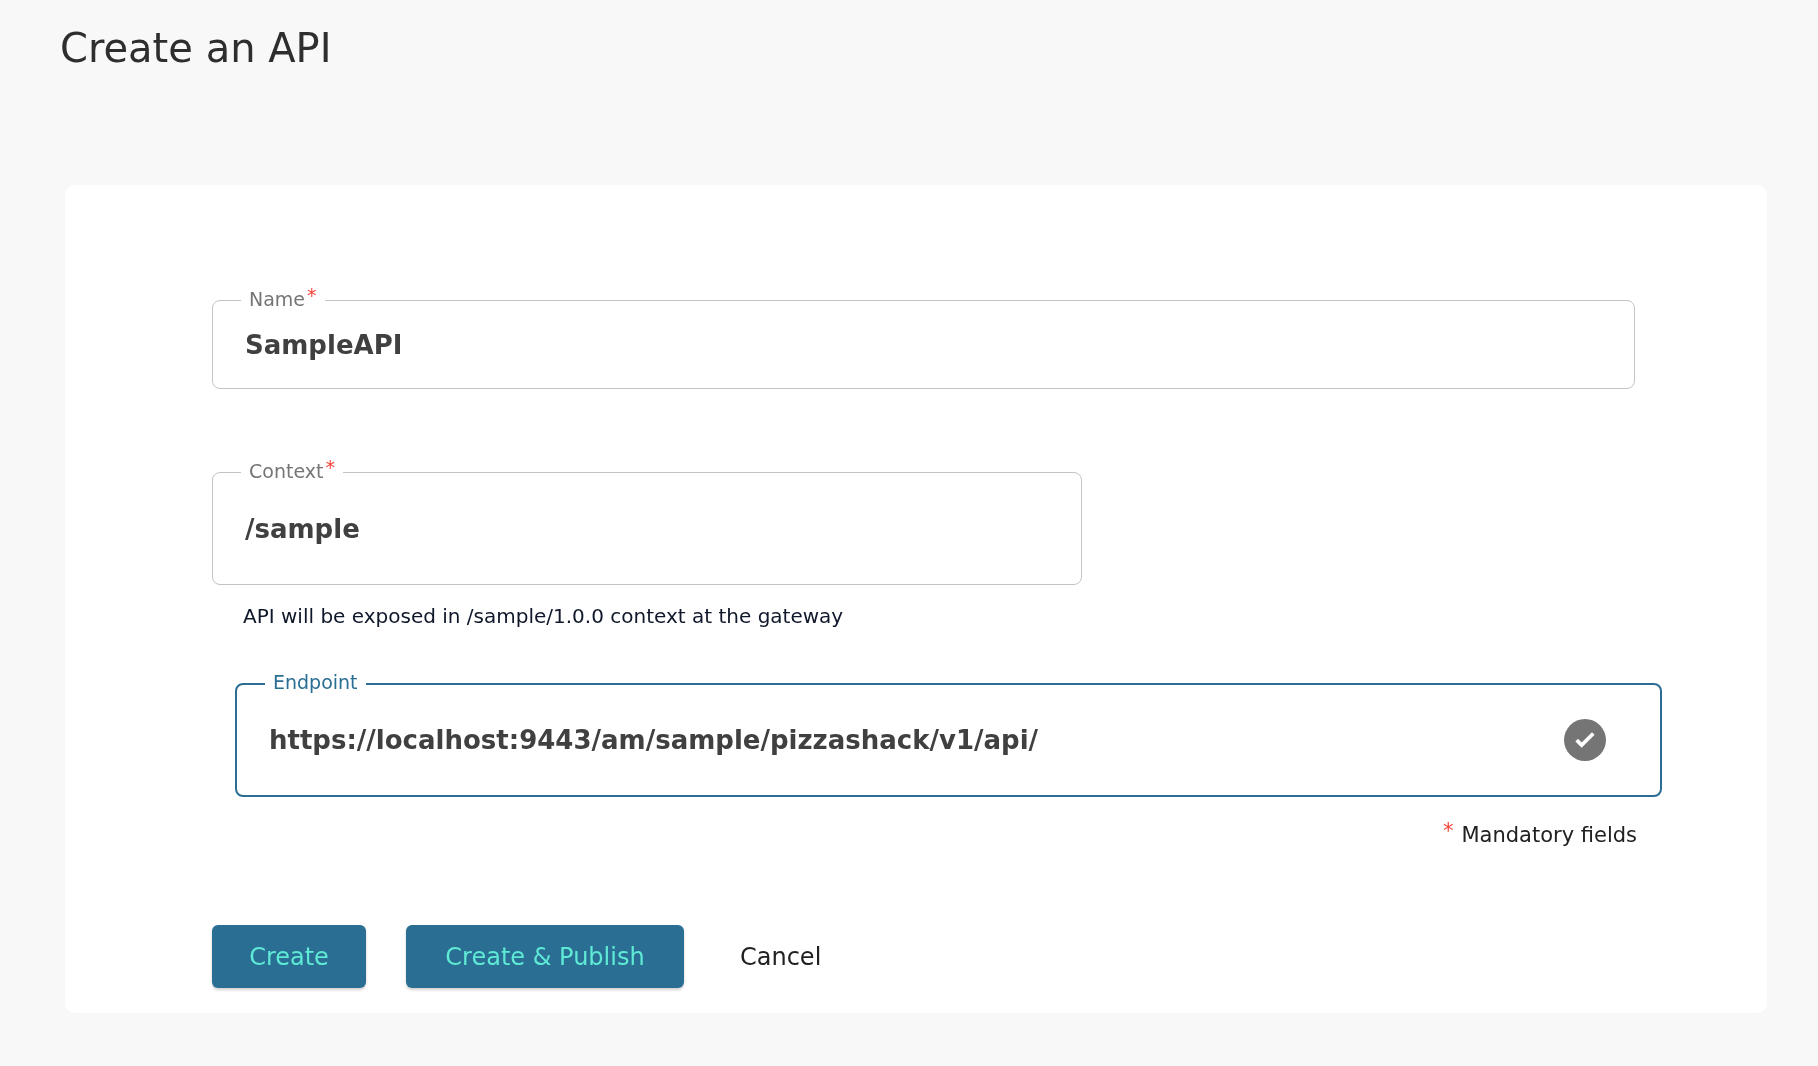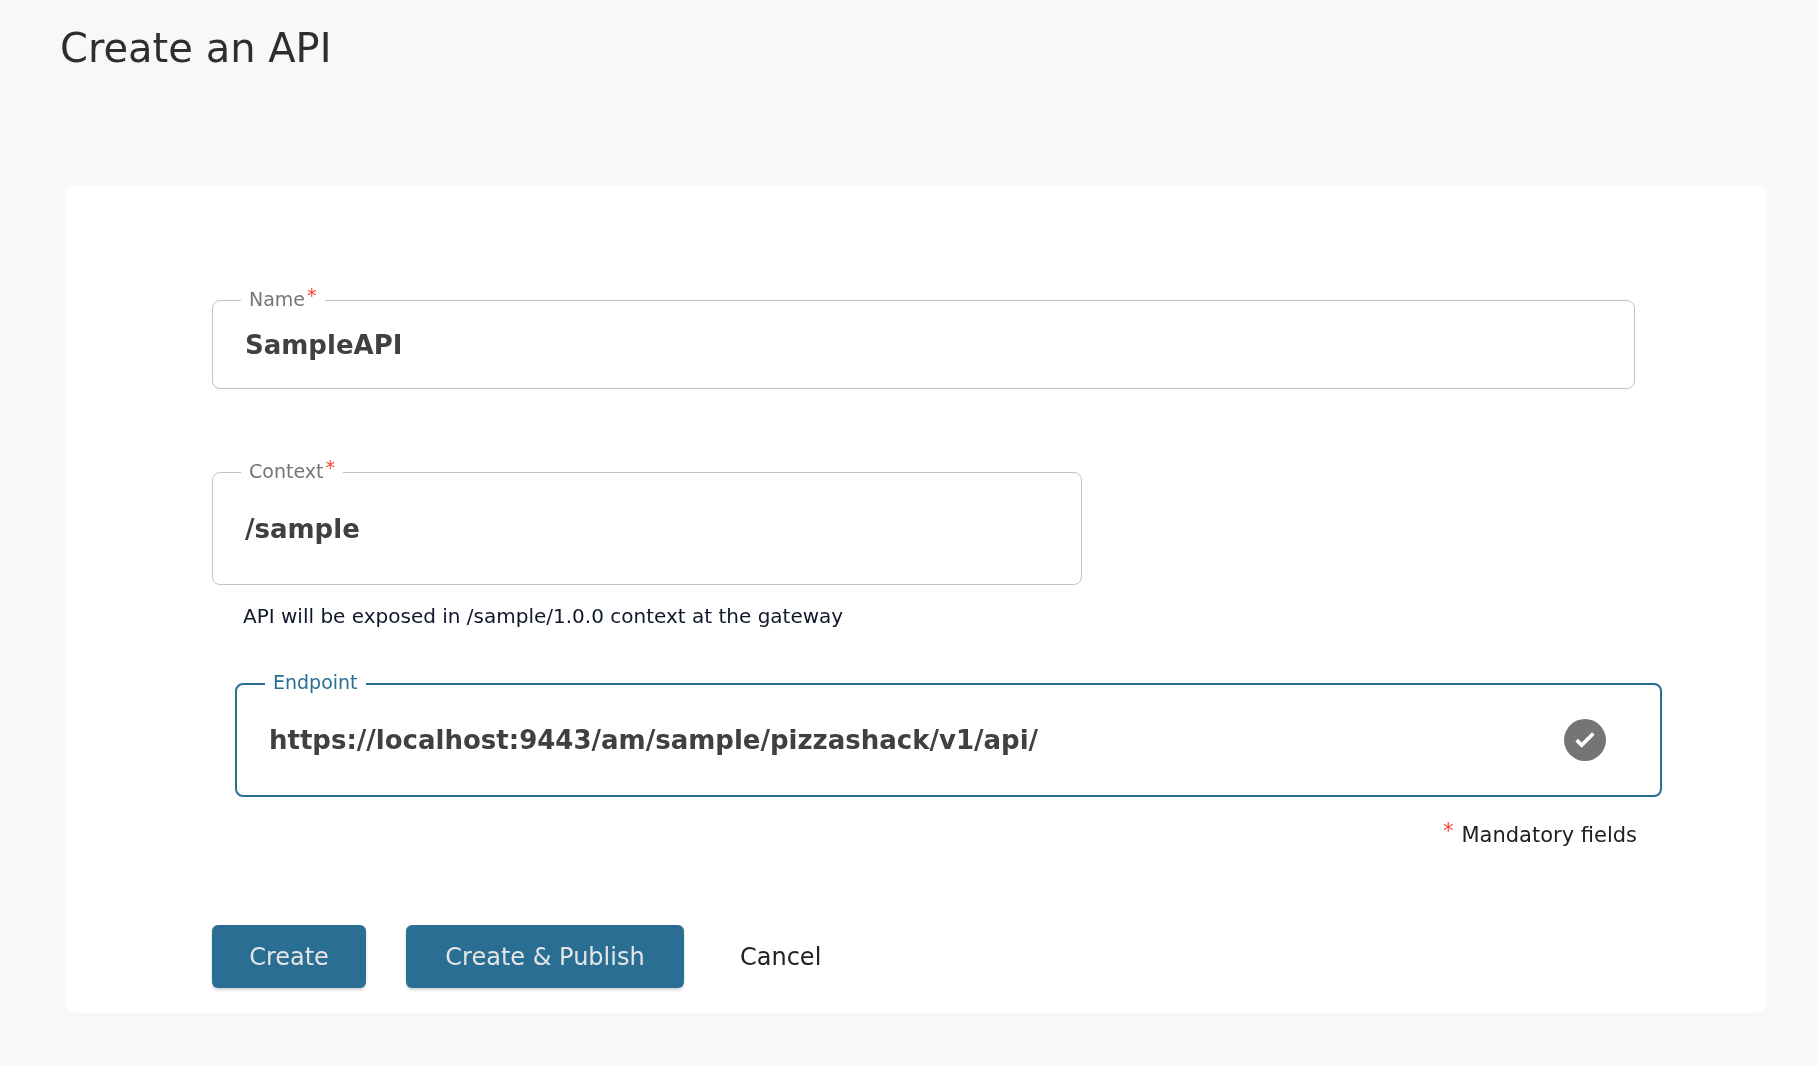--- a/index.html
+++ b/index.html
@@ -25,21 +25,21 @@
                     border:2px solid #2a6e94;margin-left:24px; }
   .field-endpoint > label { color:#2a6e94; top:-14px; }
   .field-endpoint input { padding-right:107px; }
   .endpoint-check { position:absolute; right:54px; top:50%; transform:translateY(-50%);
                     width:42px; height:42px; cursor:pointer; }
   .mandatory-note { position:absolute; right:130px; top:638px; font-size:21px; color:#212121; }
   .mandatory-note .req { margin-right:8px; font-size:21px; }
   .actions { position:absolute; left:147px; top:740px; display:flex; align-items:center; }
   .btn { height:63px; border:0; border-radius:6px; font-family:inherit; font-size:24px;
          cursor:pointer; display:flex; align-items:center; justify-content:center; }
-  .btn-primary { background:#2a6e94; color:#e5e5e5; padding:0 17px;
+  .btn-primary { background:#2a6e94; color:#5eead4; padding:0 17px;
                  box-shadow:0 2px 3px rgba(0,0,0,0.18); }
   .btn-create { min-width:154px; }
   .btn-publish { min-width:278px; margin-left:40px; }
   .btn-cancel { background:transparent; color:#212121; padding:0 28px; margin-left:28px; }
 </style>
 </head>
 <body>
 
 <div class="header">
   <div class="page-title">Create an API</div>

